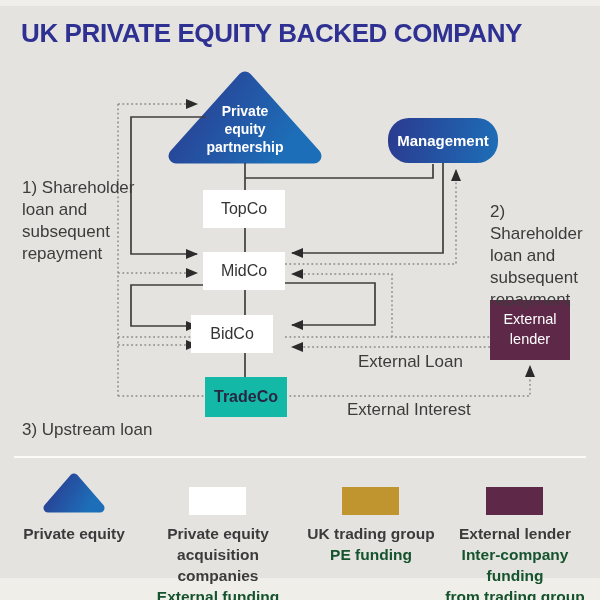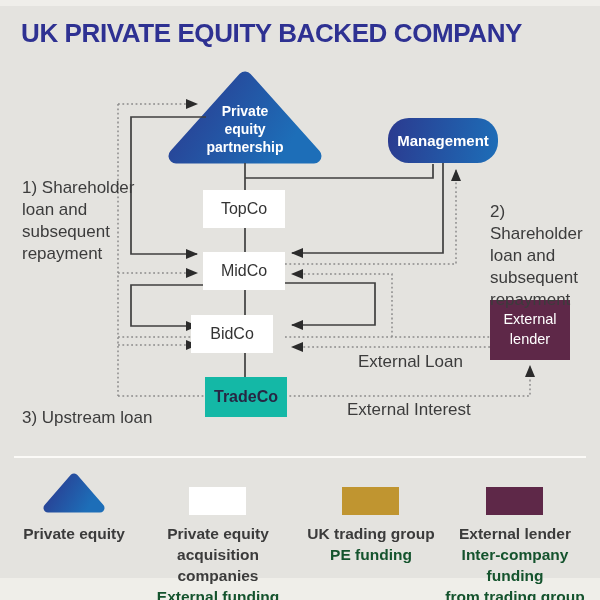--- a/index.html
+++ b/index.html
@@ -127,21 +127,21 @@
     <span class="ln">loan and</span>
     <span class="ln">subsequent</span>
     <span class="ln">repayment</span>
   </div>
   <div class="note" style="left:490px;top:201px;width:110px;">
     <span class="ln">2) Shareholder</span>
     <span class="ln">loan and</span>
     <span class="ln">subsequent</span>
     <span class="ln">repayment</span>
   </div>
-  <div class="flow-label" style="left:22px;top:408px;text-align:right;">3) Upstream loan</div>
+  <div class="flow-label" style="left:22px;top:420px;text-align:right;">3) Upstream loan</div>
   <div class="flow-label" style="left:358px;top:352px;">External Loan</div>
   <div class="flow-label" style="left:347px;top:400px;">External Interest</div>
 
   <div class="legend-divider"></div>
 
   <svg class="legend-swatch" style="left:36px;top:468px;" width="76" height="50">
     <defs>
       <linearGradient id="bluegrad2" x1="0" y1="0" x2="1" y2="0.35">
         <stop offset="0" stop-color="#2b3a8f"></stop>
         <stop offset="1" stop-color="#1d6eb8"></stop>

